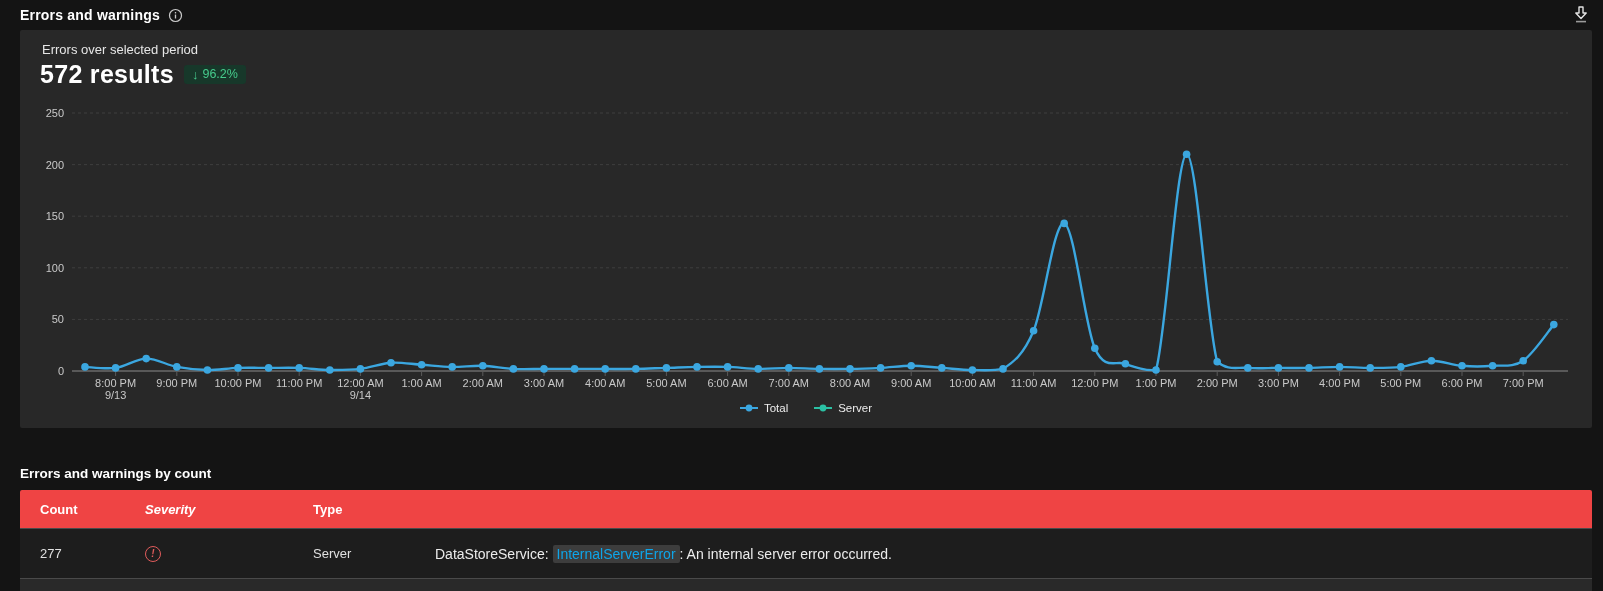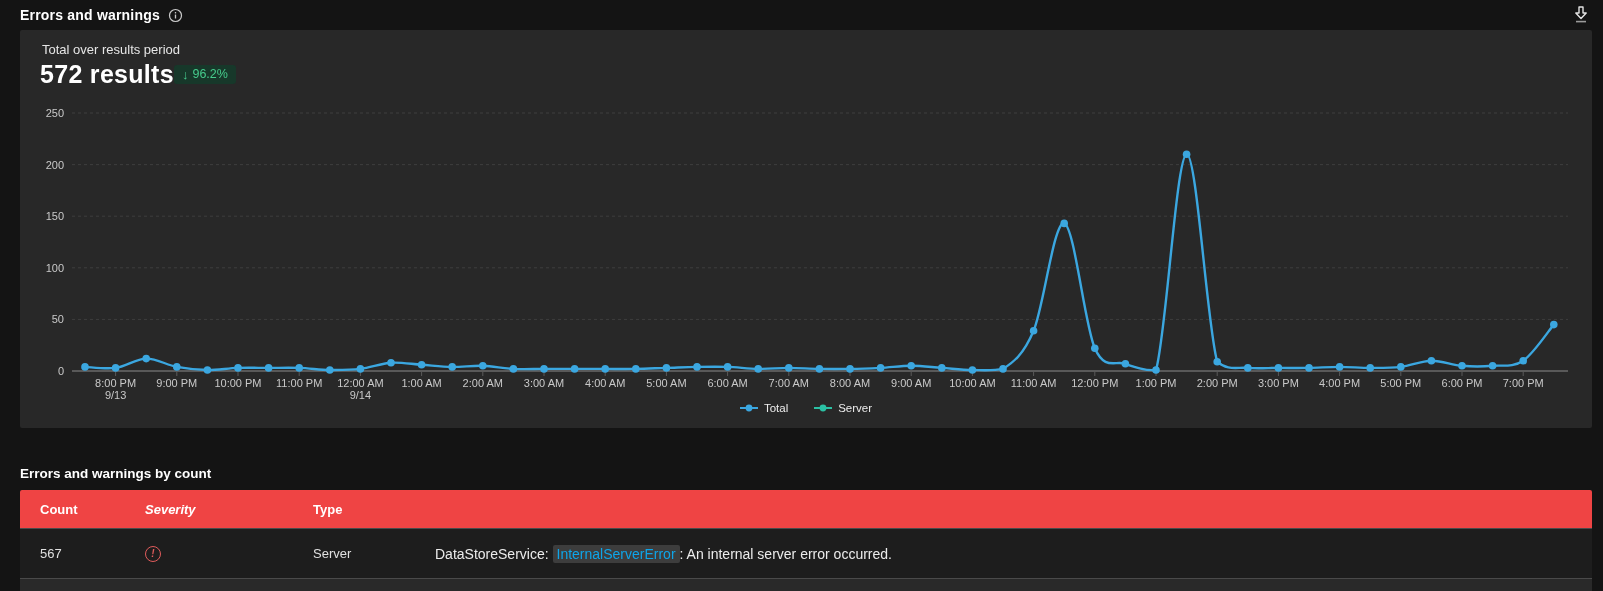--- a/index.html
+++ b/index.html
@@ -17,21 +17,21 @@
   .topbar-left { display:flex; align-items:center; gap:8px; margin-left:20px; }
   .page-title { font-size:14px; font-weight:bold; color:#ffffff; letter-spacing:0.2px; }
   .icon-btn { display:inline-flex; align-items:center; justify-content:center; cursor:pointer; background:none; border:none; padding:0; }
   .download-btn { margin-right:14px; }
   
   .panel {
     position:absolute; left:20px; top:30px; width:1572px; height:398px;
     background:#282828; border-radius:2px;
   }
   .summary-label { position:absolute; left:22px; top:12px; font-size:13px; color:#e6e6e6; }
-  .summary-row { position:absolute; left:20px; top:30px; display:flex; align-items:center; }
+  .summary-row { position:absolute; left:20px; top:30px; display:flex; align-items:center; gap:10px; }
   .summary-value { font-size:25px; font-weight:bold; color:#ffffff; letter-spacing:0.3px; }
   .delta-badge {
     display:inline-flex; align-items:center; gap:4px;
     background:#17382a; color:#46cb8c; font-size:12.5px;
     padding:3px 8px; border-radius:3px; line-height:1;
   }
   .delta-arrow { font-size:13px; line-height:1; }
   #chart-svg { position:absolute; left:0; top:70px; }
   #chart-svg text { font-family:"Liberation Sans", sans-serif; font-size:11px; fill:#c9c9c9; }
   .legend {
@@ -83,21 +83,21 @@
   </div>
   <button class="icon-btn download-btn">
     <svg width="16" height="18" viewBox="0 0 16 18">
       <path d="M6 1 h4 v6 h3.2 L8 12.6 2.8 7 H6 z" fill="none" stroke="#e2e2e2" stroke-width="1.4" stroke-linejoin="round"></path>
       <rect x="3" y="14.8" width="10" height="1.6" fill="#9a9a9a"></rect>
     </svg>
   </button>
 </div>
 
 <div class="panel">
-  <div class="summary-label">Total over results period</div>
+  <div class="summary-label">Errors over selected period</div>
   <div class="summary-row">
     <span class="summary-value">572 results</span>
     <span class="delta-badge">
       <span class="delta-arrow">↓</span>
       <span>96.2%</span>
     </span>
   </div>
   <svg id="chart-svg" width="1572" height="300">
       <g>
         <line x1="52" y1="219.4" x2="1548" y2="219.4" stroke="#3e3e3e" stroke-width="1" stroke-dasharray="3 3"></line>
@@ -238,21 +238,21 @@
 
 <div class="section-heading">Errors and warnings by count</div>
 
 <div class="table">
   <div class="thead">
     <div class="col c1">Count</div>
     <div class="col c2">Severity</div>
     <div class="col c3">Type</div>
   </div>
   <div class="trow">
-    <div class="col c1">567</div>
+    <div class="col c1">277</div>
     <div class="col c2">
       <span class="sev-icon">!</span>
     </div>
     <div class="col c3">Server</div>
     <div class="col c4"><span>DataStoreService: </span><span class="hl">InternalServerError</span><span>: An internal server error occurred.</span></div>
   </div>
   <div class="trow-partial"></div>
 </div>
 
 </body></html>

